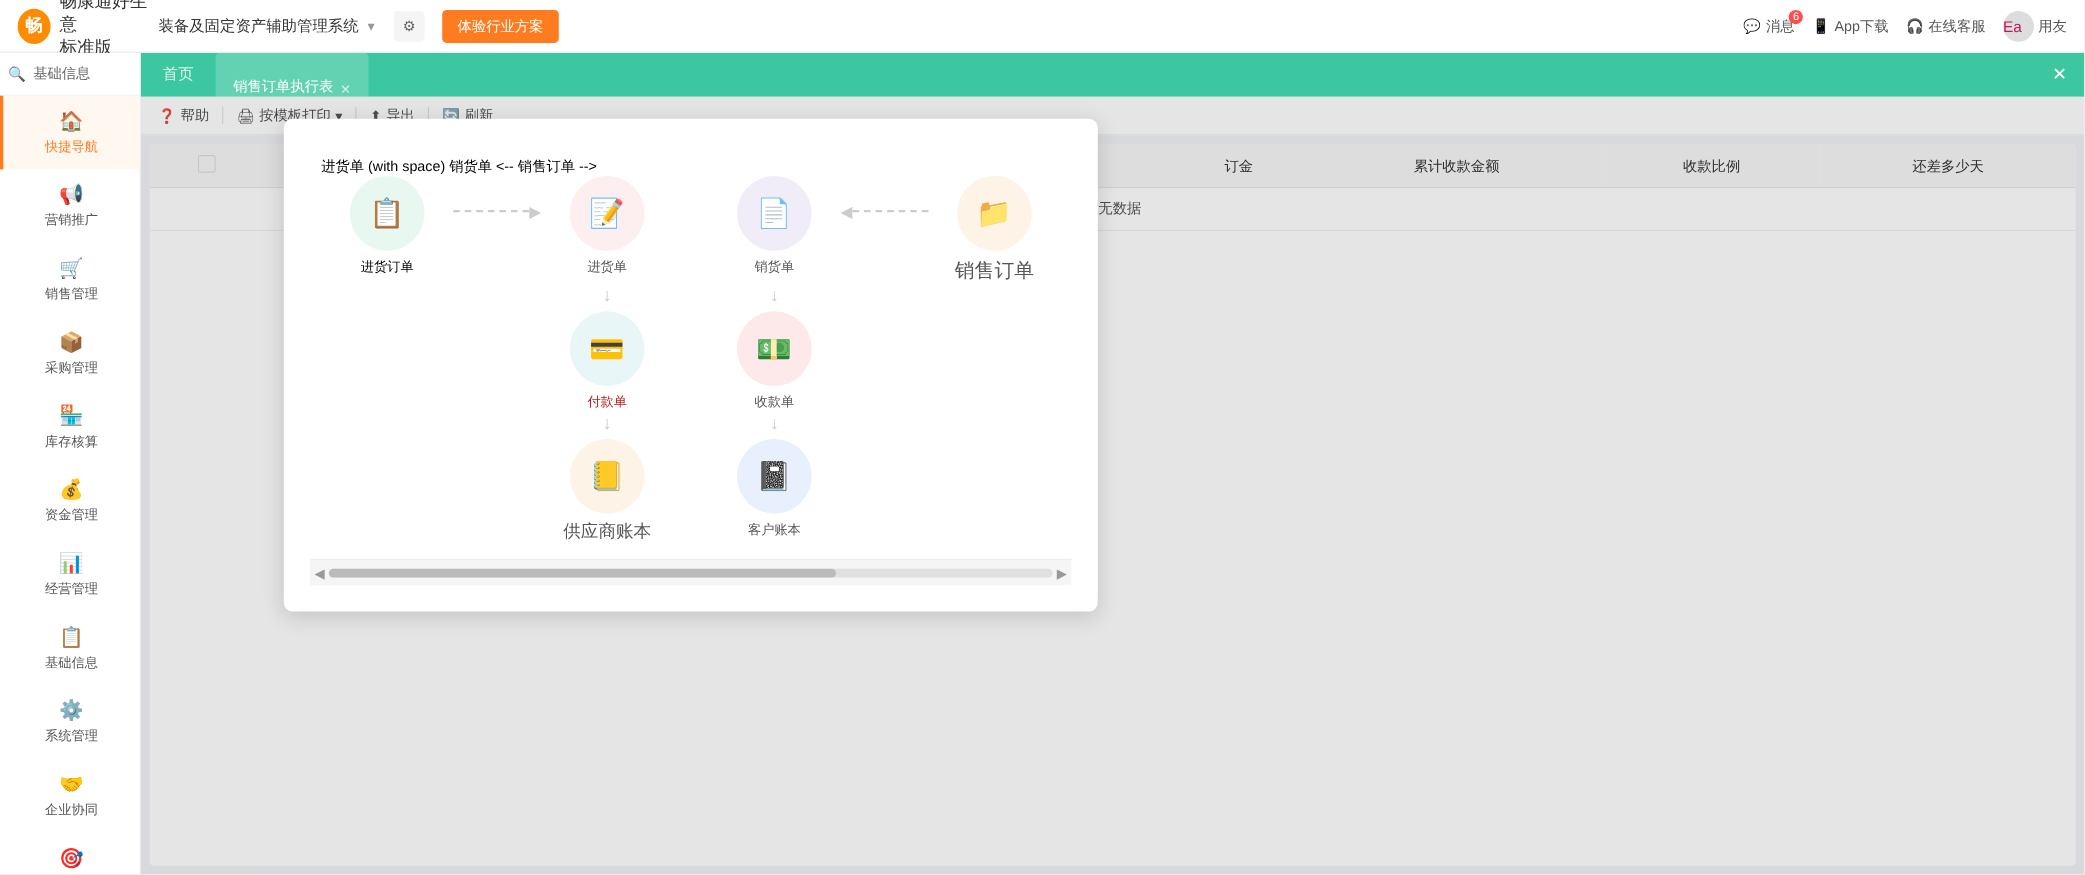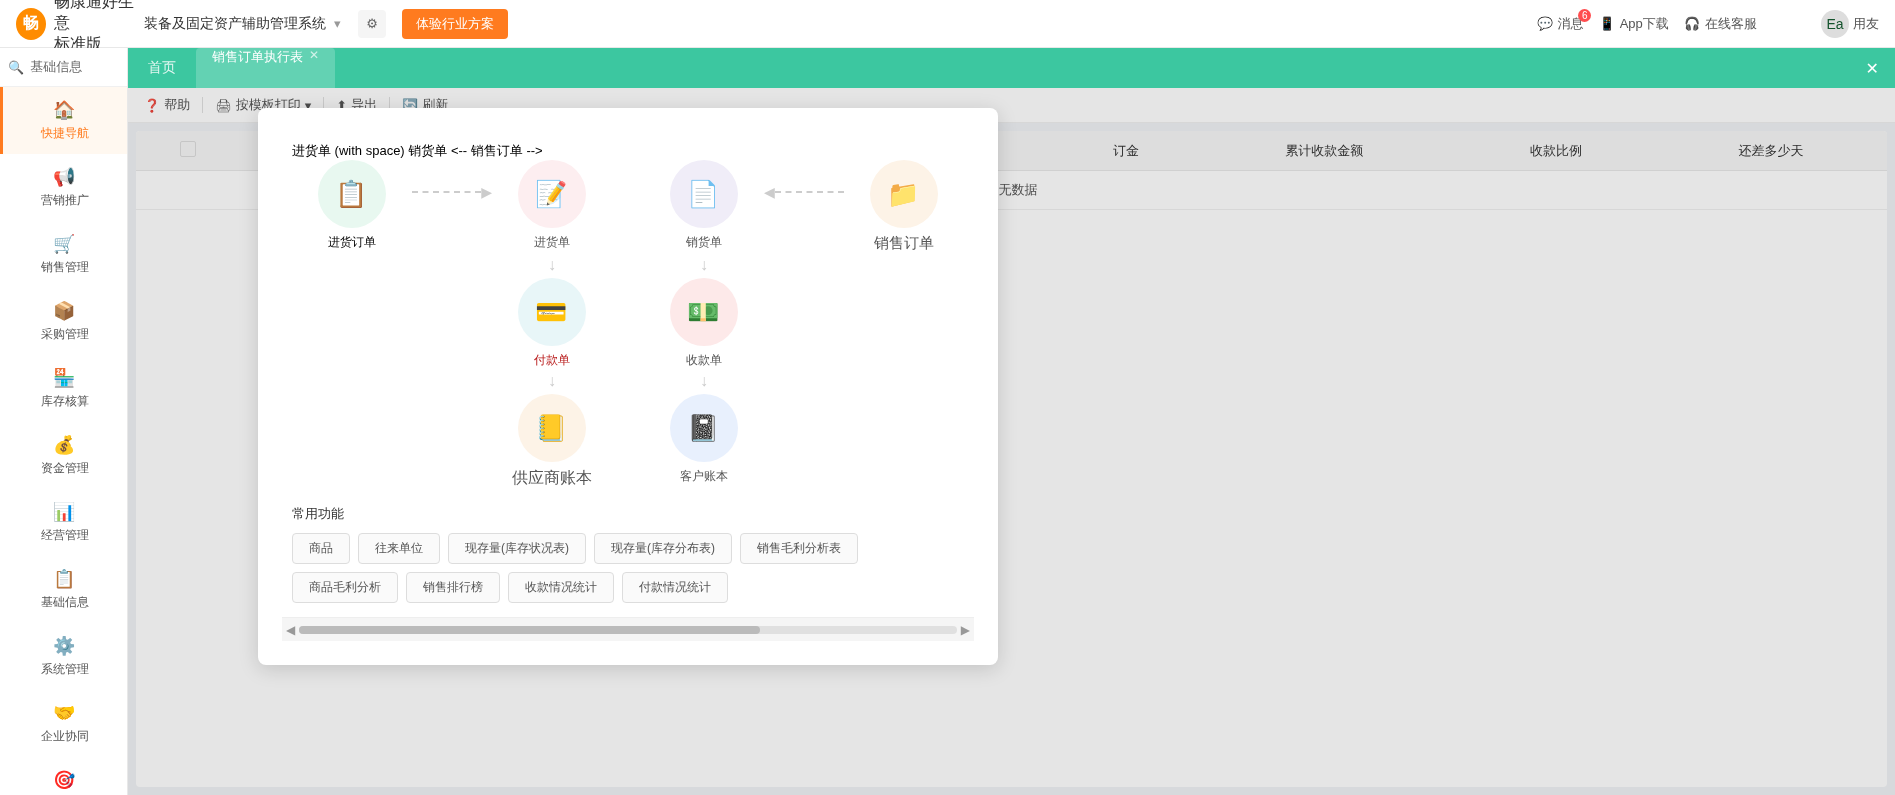--- a/index.html
+++ b/index.html
@@ -19,31 +19,31 @@
     .logo-icon { width: 32px; height: 32px; background: #ff8c00; border-radius: 50%; display: flex; align-items: center; justify-content: center; color: #fff; font-size: 16px; font-weight: bold; }
     .logo-text { font-size: 16px; color: #333; line-height: 1.3; }
     .system-title { display: flex; align-items: center; gap: 8px; flex: 1; }
     .system-name { font-size: 14px; color: #333; font-weight: 500; }
     .title-dropdown { width: 16px; height: 16px; color: #999; cursor: pointer; }
     .gear-btn { width: 28px; height: 28px; background: #f5f5f5; border-radius: 4px; display: flex; align-items: center; justify-content: center; cursor: pointer; color: #666; }
     .experience-btn { background: #ff7b1f; color: #fff; border: none; border-radius: 4px; padding: 6px 14px; font-size: 13px; cursor: pointer; margin-left: 8px; }
     .top-right { display: flex; align-items: center; gap: 16px; margin-left: auto; }
     .top-icon-item { display: flex; align-items: center; gap: 4px; color: #555; font-size: 13px; cursor: pointer; position: relative; }
     .badge { background: #ff4d4f; color: #fff; border-radius: 8px; font-size: 10px; padding: 1px 4px; position: absolute; top: -6px; right: -8px; }
-    .user-avatar { width: 28px; height: 28px; background: #ddd; border-radius: 50%; display: flex; align-items: center; justify-content: center; color: #14532d; font-size: 14px; margin-left: 48px; }
+    .user-avatar { width: 28px; height: 28px; background: #ddd; border-radius: 50%; display: flex; align-items: center; justify-content: flex-start; color: #be185d; font-size: 14px; }
 
     
     .sidebar-search { padding: 10px 8px; border-bottom: 1px solid #f0f0f0; display: flex; align-items: center; gap: 6px; color: #666; font-size: 13px; cursor: pointer; }
     .sidebar-item { padding: 12px 8px; display: flex; flex-direction: column; align-items: center; gap: 4px; cursor: pointer; color: #555; font-size: 12px; border-left: 3px solid transparent; }
     .sidebar-item.active { background: #fff8f0; color: #ff7b1f; border-left-color: #ff7b1f; }
     .sidebar-item-icon { font-size: 18px; }
 
     
     .tab-home { padding: 0 20px; height: 40px; display: flex; align-items: center; color: #fff; font-size: 14px; cursor: pointer; opacity: 0.85; }
-    .tab-item { padding: 0 16px; height: 40px; display: flex; align-items: flex-start; color: #fff; font-size: 13px; cursor: pointer; background: rgba(255,255,255,0.2); border-radius: 4px 4px 0 0; gap: 6px; }
+    .tab-item { padding: 0 16px; height: 40px; display: flex; align-items: flex-end; color: #fff; font-size: 13px; cursor: pointer; background: rgba(255,255,255,0.2); border-radius: 4px 4px 0 0; gap: 6px; }
     .tab-close { color: #fff; cursor: pointer; font-size: 12px; opacity: 0.7; }
     .tab-space { flex: 1; }
     .tab-close-all { margin-right: 16px; color: #fff; cursor: pointer; font-size: 16px; }
 
     
     .popup-overlay { position: absolute; top: 0; left: 0; right: 0; bottom: 0; background: rgba(0,0,0,0.1); z-index: 10; }
     .popup-card { position: absolute; top: 20px; left: 130px; width: 740px; background: #fff; border-radius: 8px; box-shadow: 0 4px 20px rgba(0,0,0,0.15); z-index: 20; padding: 24px; overflow: hidden; }
     .func-btn { border: 1px solid #ddd; background: #fafafa; border-radius: 4px; padding: 6px 16px; font-size: 12px; color: #555; cursor: pointer; }
 
     
@@ -213,21 +213,21 @@
                   <span style="font-size:12px;color:#555;">销货单</span>
                 </div>
 
                 <div style="display:flex;align-items:center;width:80px;margin-top:24px;">
                   <span style="color:#ccc;font-size:14px;">◀</span>
                   <div style="flex:1;border-top:2px dashed #ccc;"></div>
                 </div>
 
                 <div style="display:flex;flex-direction:column;align-items:center;width:120px;gap:6px;">
                   <div style="width:68px;height:68px;border-radius:50%;background:#fdf3e7;display:flex;align-items:center;justify-content:center;font-size:26px;">📁</div>
-                  <span style="font-size:15px;color:#555;">销售订单</span>
+                  <span style="font-size:18px;color:#555;">销售订单</span>
                 </div>
               </div>
 
               
               <div style="display:flex;gap:0;">
                 <div style="width:120px;"></div>
                 <div style="width:80px;"></div>
 
                 <div style="width:120px;text-align:center;color:#ccc;font-size:16px;line-height:1.2;padding-top:2px;">↓</div>
                 <div style="flex:1;"></div>
@@ -280,34 +280,20 @@
 
                 <div style="display:flex;flex-direction:column;align-items:center;width:120px;gap:6px;">
                   <div style="width:68px;height:68px;border-radius:50%;background:#e8f0fd;display:flex;align-items:center;justify-content:center;font-size:26px;">📓</div>
                   <span style="font-size:12px;color:#555;">客户账本</span>
                 </div>
                 <div style="width:80px;"></div>
                 <div style="width:120px;"></div>
               </div>
             </div>
 
-            <div style="padding:16px 10px 0 10px;">
-              <div style="font-size:13px;color:#333;font-weight:500;margin-bottom:10px;">常用功能</div>
-              <div style="display:flex;flex-wrap:wrap;gap:8px;">
-                <button class="func-btn">商品</button>
-                <button class="func-btn">往来单位</button>
-                <button class="func-btn">现存量(库存状况表)</button>
-                <button class="func-btn">现存量(库存分布表)</button>
-                <button class="func-btn">销售毛利分析表</button>
-                <button class="func-btn">商品毛利分析</button>
-                <button class="func-btn">销售排行榜</button>
-                <button class="func-btn">收款情况统计</button>
-                <button class="func-btn">付款情况统计</button>
-              </div>
-            </div>
 
             <div class="scroll-bar-area" style="margin-top:14px;">
               <span class="scroll-arrow">◀</span>
               <div class="scroll-track">
                 <div class="scroll-thumb"></div>
               </div>
               <span class="scroll-arrow">▶</span>
             </div>
           </div>
         </div>

